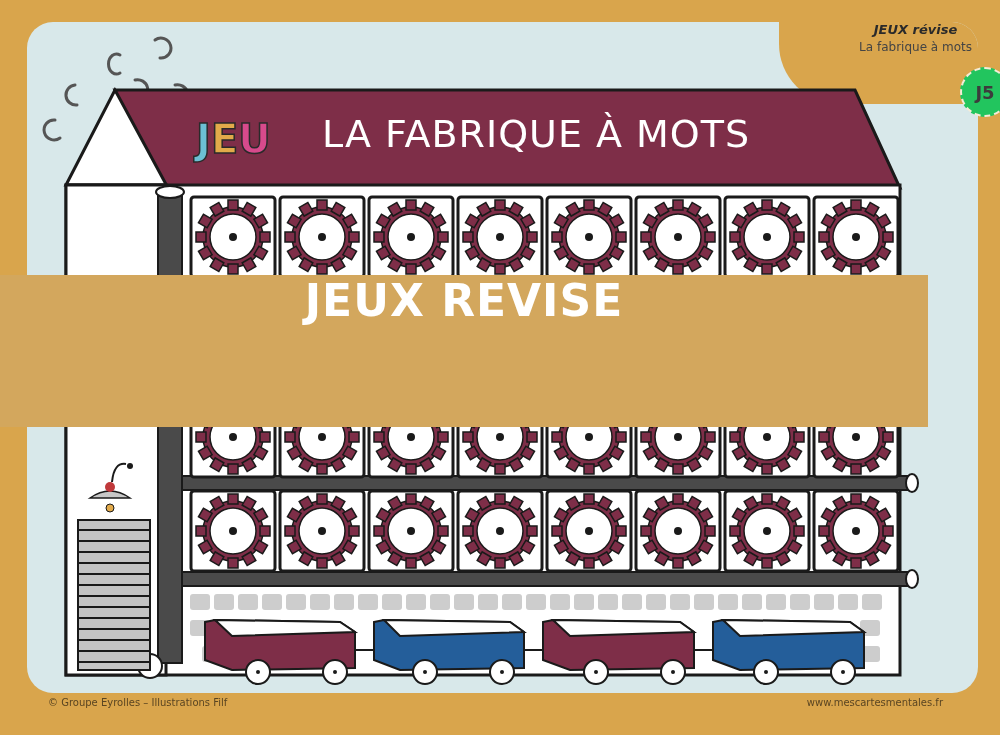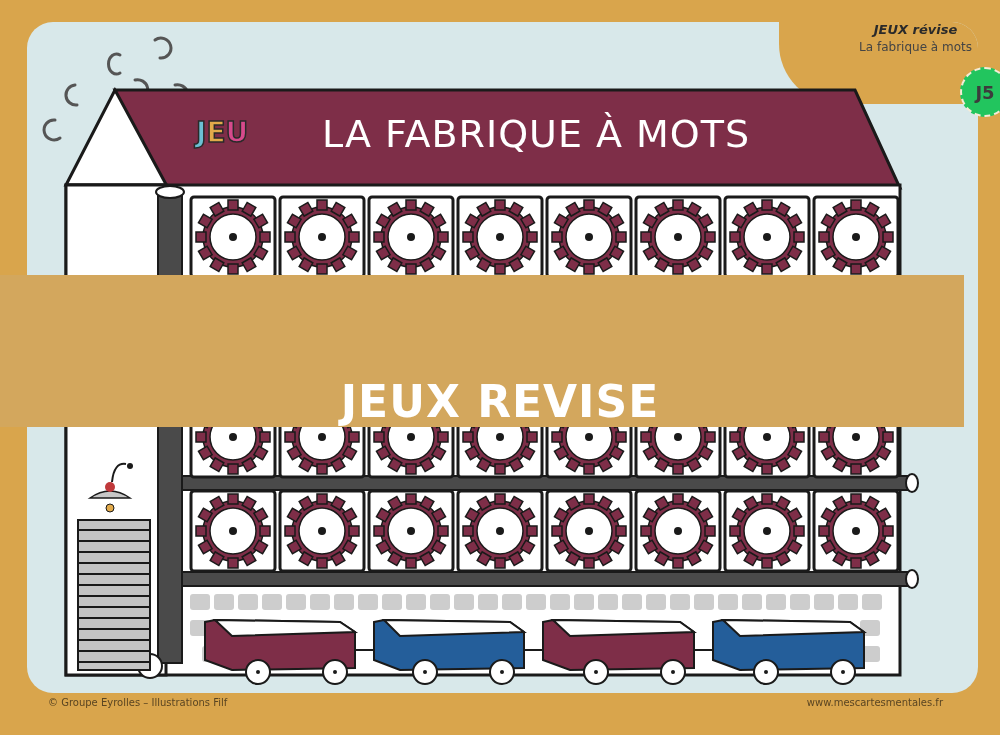--- a/index.html
+++ b/index.html
@@ -4,26 +4,26 @@
 <style>
   html, body { margin:0; padding:0; }
   body { width:1000px; height:735px; overflow:hidden; background:#d9a54c; font-family:"DejaVu Sans", sans-serif; position:relative; }
   .card { position:absolute; left:27px; top:22px; width:951px; height:671px; background:#d8e8ea; border-radius:26px; overflow:hidden; }
   .corner-tab { position:absolute; left:752px; top:-10px; width:270px; height:92px; background:#d9a54c; border-bottom-left-radius:60px; }
   .corner-text { position:absolute; right:28px; top:22px; text-align:center; }
   .corner-title { font-style:italic; font-weight:bold; font-size:13px; color:#2a2a2a; }
   .corner-sub { font-size:12px; color:#444; margin-top:3px; }
   .badge { position:absolute; left:960px; top:67px; width:50px; height:50px; border-radius:50%; background:#22c55e; border:2px dashed #f5ecd8; box-sizing:border-box; display:flex; align-items:center; justify-content:center; font-weight:bold; font-size:18px; color:#3c3c3c; }
   svg.scene { position:absolute; left:0; top:0; }
-  .banner { position:absolute; left:0; top:275px; width:928px; height:152px; background:#d3a75d; display:flex; align-items:flex-end; justify-content:center;padding-left:36px; }
+  .banner { position:absolute; left:0; top:275px; width:928px; height:152px; background:#d3a75d; display:flex; align-items:flex-start; justify-content:center; }
   .banner-text { color:#fff; font-weight:bold; font-size:44px; letter-spacing:1px; font-family:"DejaVu Sans", sans-serif; }
   .footer-left { position:absolute; left:48px; top:697px; font-size:10px; color:#5a4522; }
   .footer-right { position:absolute; right:57px; top:697px; font-size:10px; color:#5a4522; }
   .roof-title { position:absolute; left:322px; top:112px; font-size:38px; color:#fff; font-family:"DejaVu Sans", sans-serif; letter-spacing:1px; }
-  .jeu { position:absolute; left:196px; top:116px; font-size:28px; font-weight:bold; font-family:"DejaVu Sans", sans-serif; -webkit-text-stroke:1.5px #2a2a2a; }
+  .jeu { position:absolute; left:196px; top:116px; font-size:40px; font-weight:bold; font-family:"DejaVu Sans", sans-serif; -webkit-text-stroke:1.5px #2a2a2a; }
   .jeu .j { color:#6cc0d4; } .jeu .e { color:#e2aa4a; } .jeu .u { color:#d74a8c; }
 </style>
 </head>
 <body>
 
 <div class="card">
   <div class="corner-tab"></div>
 </div>
 
 <svg class="scene" width="1000" height="735">

